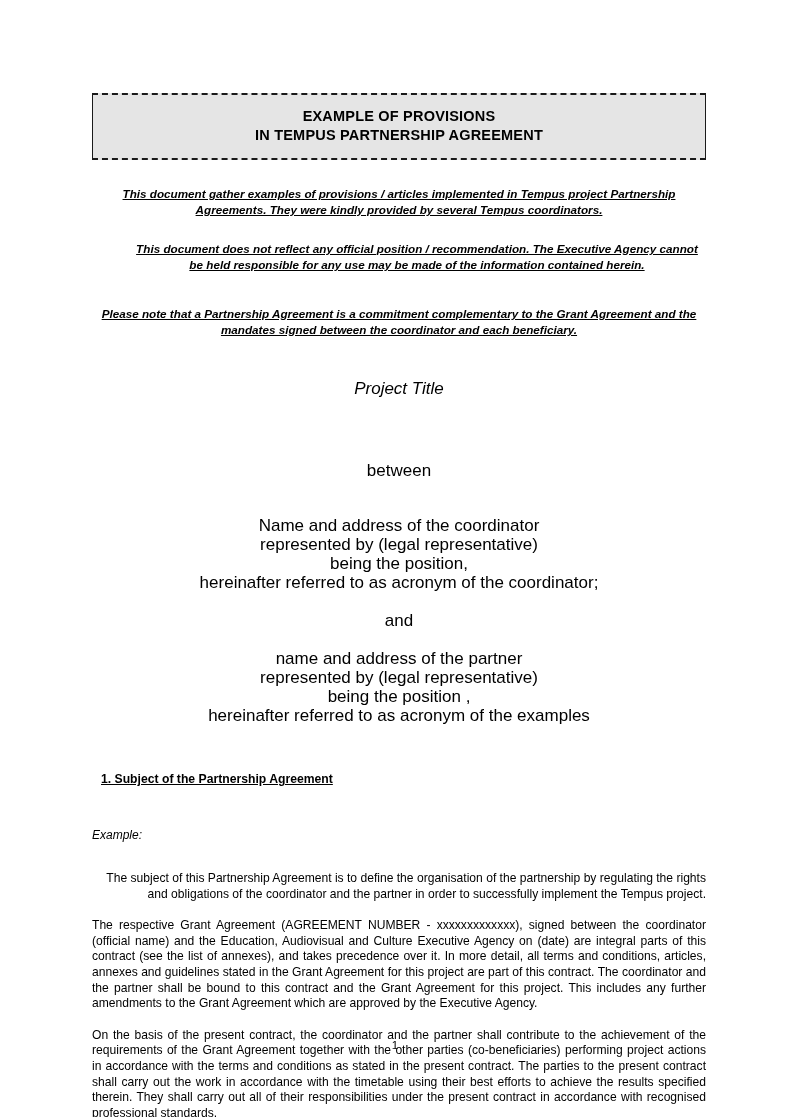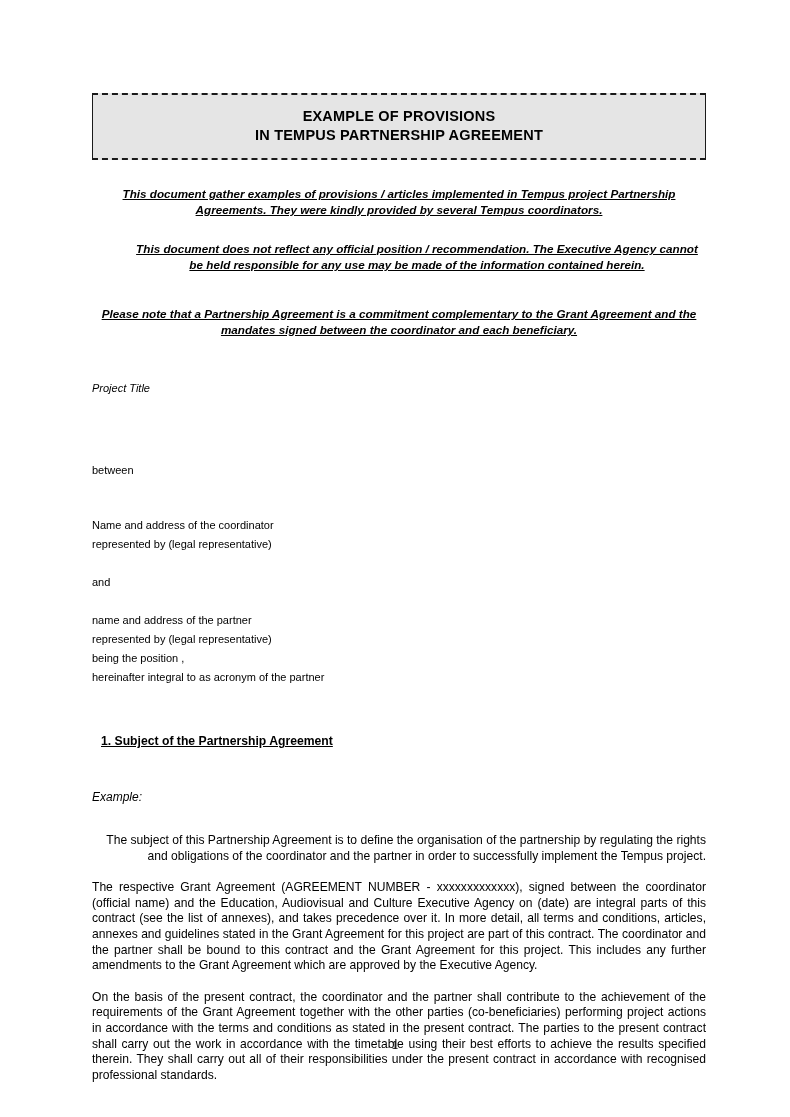--- a/index.html
+++ b/index.html
@@ -70,22 +70,23 @@
   }
   .notice.n1 { padding: 0 4px; }
   .notice.n2 { padding: 0 2px; margin-left: 36px; }
   .notice.n3 { padding: 0 2px; margin-top: 33px; }
 
   
   .parties {
     margin-top: 41px;
   }
   .line {
-    font-size: 11px;
+    font-size: 17px;
     line-height: 19px;
+    text-align: center;
   }
   .line.ital { font-style: italic; }
   .gap-sm { height: 19px; }
   .gap-md { height: 27px; }
   .gap-lg { height: 36px; }
 
   
   .section-heading {
     font-size: 12.2px;
     font-weight: bold;
@@ -158,33 +159,35 @@
 
       <div class="gap-lg"></div>
 
       <div class="line">between</div>
 
       <div class="gap-lg"></div>
 
       <div>
         <div class="line">Name and address of the coordinator</div>
         <div class="line">represented by (legal representative)</div>
+        <div class="line">being the position,</div>
+        <div class="line">hereinafter referred to as acronym of the coordinator;</div>
       </div>
 
       <div class="gap-sm"></div>
 
       <div class="line">and</div>
 
       <div class="gap-sm"></div>
 
       <div>
         <div class="line">name and address of the partner</div>
         <div class="line">represented by (legal representative)</div>
         <div class="line">being the position ,</div>
-        <div class="line">hereinafter integral to as acronym of the partner</div>
+        <div class="line">hereinafter referred to as acronym of the examples</div>
       </div>
     </div>
 
     <div class="gap-lg"></div>
 
     <div>
       <div>
         <span class="section-heading">1. Subject of the Partnership Agreement</span>
       </div>
 

